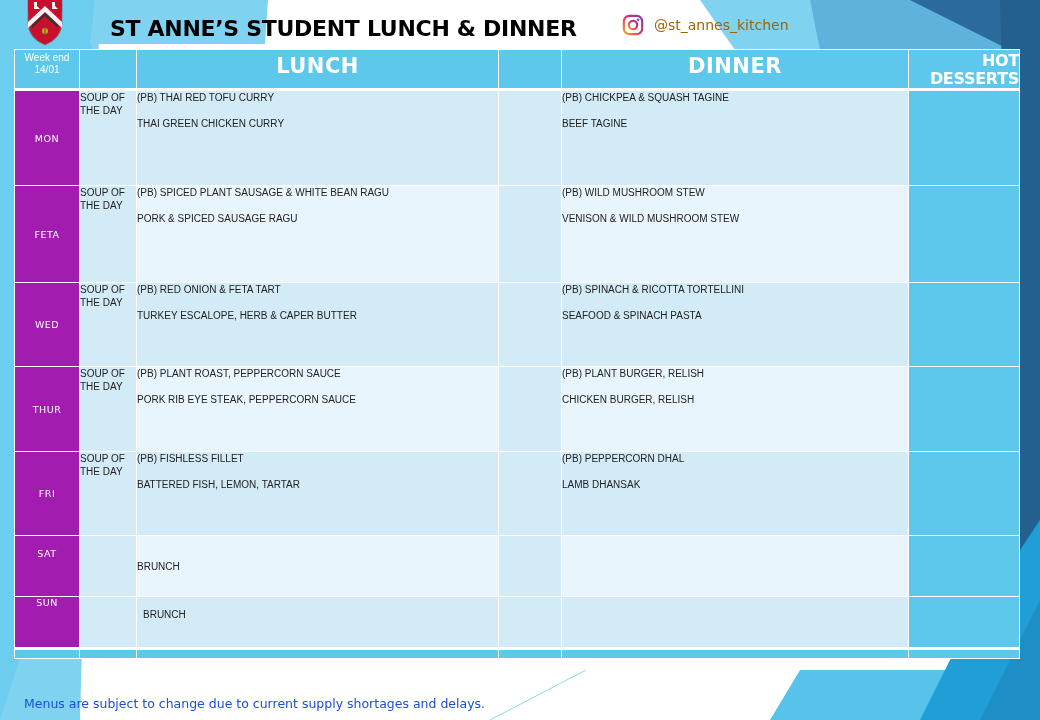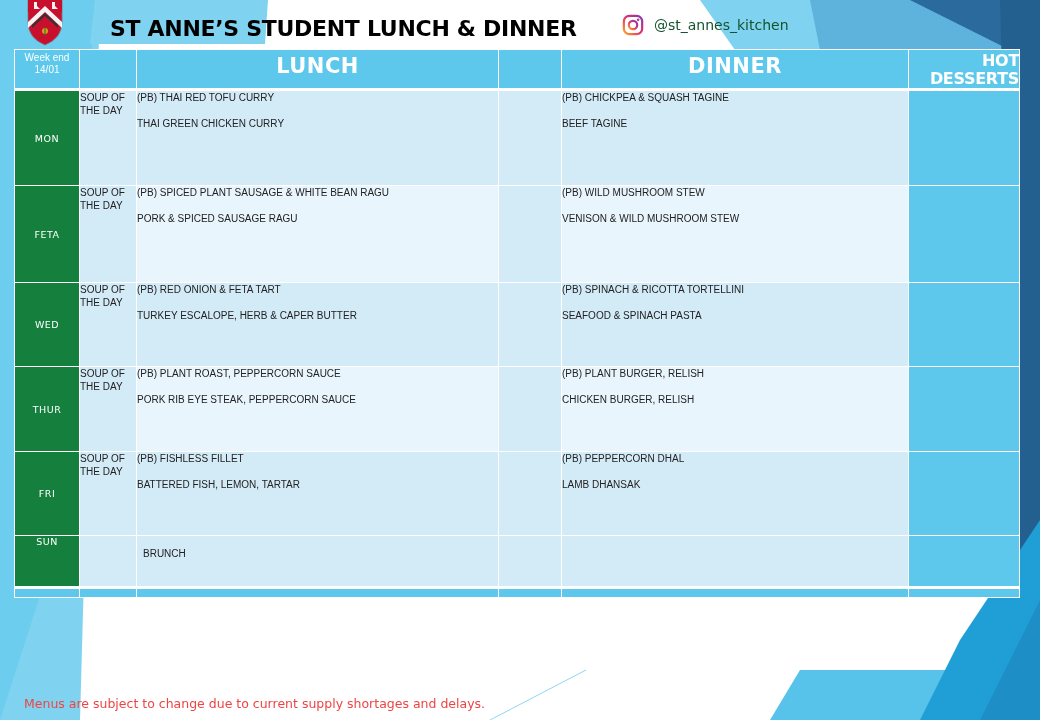--- a/index.html
+++ b/index.html
@@ -12,21 +12,21 @@
 
   
   .crest { position: absolute; left: 22px; top: 0; width: 46px; height: 46px; z-index: 2; }
   .title {
     position: absolute; left: 110px; top: 16px; z-index: 2;
     font-family: "DejaVu Sans", sans-serif; font-weight: bold;
     font-size: 22px; letter-spacing: -0.3px; color: #000;
   }
   .insta { position: absolute; left: 622px; top: 14px; z-index: 2; display: flex; align-items: center; gap: 10px; }
   .insta-icon { width: 22px; height: 22px; display: block; }
-  .insta-handle { font-family: "DejaVu Sans", sans-serif; font-size: 14px; color: #14532d; text-align: center; }
+  .insta-handle { font-family: "DejaVu Sans", sans-serif; font-size: 14px; color: #a16207; text-align: center; }
 
   
   .menu-table {
     position: absolute; left: 14px; top: 49px; z-index: 2;
     border-collapse: collapse; table-layout: fixed;
   }
   .menu-table td, .menu-table th {
     border: 1px solid #ffffff; padding: 0; vertical-align: top;
     font-weight: normal;
   }
@@ -36,40 +36,40 @@
   }
   .section-head {
     color: #ffffff; font-family: "DejaVu Sans", sans-serif; font-weight: bold;
     font-size: 21px; padding-top: 4px; letter-spacing: 0.5px;
   }
   .dessert-head {
     color: #ffffff; font-family: "DejaVu Sans", sans-serif; font-weight: bold;
     font-size: 16px; line-height: 18px; text-align: right; padding: 2px 0 0 6px; letter-spacing: -0.3px;
   }
   .day-cell {
-    background: #15803d; color: #ffffff; text-align: center;
+    background: #a21caf; color: #ffffff; text-align: center;
     font-family: "DejaVu Sans", sans-serif; font-weight: bold; font-size: 9.5px;
     letter-spacing: 0.5px;
   }
   .day-cell span { display: block; }
   .soup-cell { font-size: 10px; line-height: 13px; color: #222; padding: 12px 0 0 6px; }
   .dish-cell { font-size: 10px; color: #222; padding: 4px 0 0 7px; line-height: 13px; }
   .dish-cell .line2 { margin-top: 13px; display: block; }
   .dessert-cell { background: #5ec8ec; }
 
   .row-a td.light { background: #d3eaf7; }
   .row-b td.light { background: #e9f5fc; }
   .row-a td.blank-col { background: #d3eaf7; }
   .row-b td.blank-col { background: #d3eaf7; }
 
   .tail-row td { height: 10px; background: #5ec8ec; border-top: 3px solid #ffffff; }
 
   .footer-note {
     position: absolute; left: 24px; top: 696px; z-index: 2;
-    font-family: "DejaVu Sans", sans-serif; font-size: 12.5px; color: #ef4444;
+    font-family: "DejaVu Sans", sans-serif; font-size: 12.5px; color: #1d4ed8;
   }
 </style>
 </head>
 <body>
 
 <div class="bg-layer">
   <svg viewBox="0 0 1040 720" xmlns="http://www.w3.org/2000/svg">
 
     <polygon points="0,0 100,0 80,720 0,720" fill="#7fd3f0"></polygon>
     <polygon points="0,0 95,0 58,540 0,720" fill="#6ccdee"></polygon>
@@ -244,20 +244,32 @@
         <span class="line2">BATTERED FISH, LEMON, TARTAR</span>
       </td>
       <td class="blank-col"></td>
       <td class="light dish-cell">
         <span>(PB) PEPPERCORN DHAL</span>
         <span class="line2">LAMB DHANSAK</span>
       </td>
       <td class="dessert-cell"></td>
     </tr>
 
+    <tr class="row-b" style="height:61px">
+      <td class="day-cell" style="padding-top:12px">
+          <span>SAT</span>
+        </td>
+      <td class="soup-cell" style="background:#d3eaf7"></td>
+      <td class="light dish-cell" style="padding-top:24px">
+        <span>BRUNCH</span>
+      </td>
+      <td class="blank-col"></td>
+      <td class="light dish-cell"></td>
+      <td class="dessert-cell"></td>
+    </tr>
 
     <tr class="row-a" style="height:52px">
       <td class="day-cell" style="">
           <span>SUN</span>
         </td>
       <td class="light soup-cell"></td>
       <td class="light dish-cell" style="padding-top:11px;padding-left:6px">
         <span>BRUNCH</span>
       </td>
       <td class="blank-col"></td>

